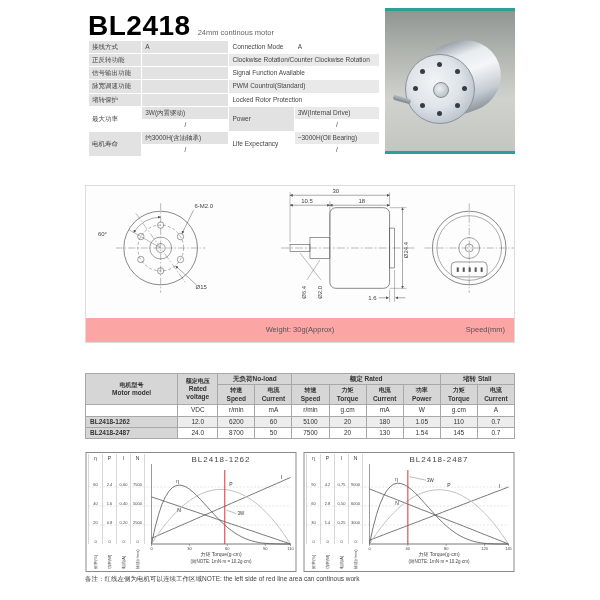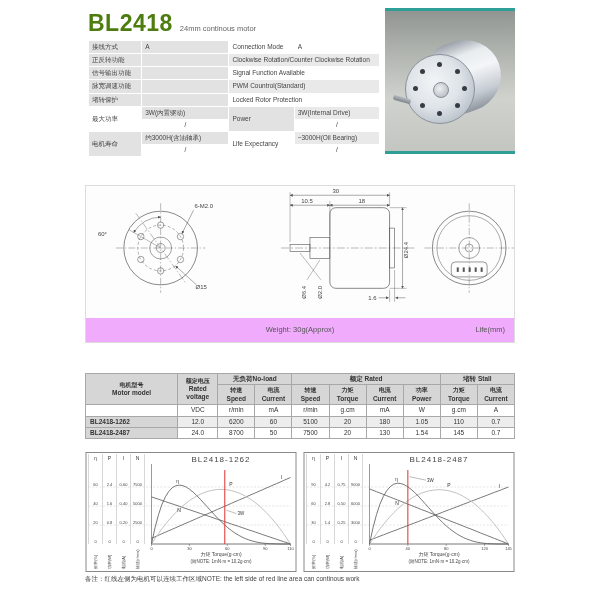--- a/index.html
+++ b/index.html
@@ -1,21 +1,21 @@
 <!DOCTYPE html>
 <html><head>
 <meta charset="utf-8">
 <style>
   html,body{margin:0;padding:0;}
   body{width:600px;height:600px;background:#fff;font-family:"Liberation Sans",sans-serif;color:#333;overflow:hidden;}
   .page{position:relative;width:600px;height:600px;background:#fff;}
 
   
   .hdr{position:absolute;left:88px;top:10px;}
-  .hdr .t{font-size:23px;font-weight:bold;color:#4d7c0f;letter-spacing:0.5px;display:inline-block;vertical-align:baseline;}
+  .hdr .t{font-size:28px;font-weight:bold;color:#000000;letter-spacing:0.5px;display:inline-block;vertical-align:baseline;}
   .hdr .s{font-size:7.5px;color:#666;margin-left:7px;}
 
   
   .spec{position:absolute;left:88px;top:40px;width:292px;border-collapse:separate;border-spacing:1px;font-size:6.5px;color:#444;table-layout:fixed;}
   .spec td{padding:2px 3px;background:#fff;vertical-align:middle;line-height:1.25;}
   .spec td.g{background:#e2e2e2;}
   .spec td.sh{background:#e9e9e9;}
   .spec td.dv{padding:0;}
   .spec td.dv div{padding:2px 3px;}
   .spec td.dv div.g{background:#e2e2e2;}
@@ -35,21 +35,21 @@
           background:radial-gradient(circle at 42% 40%,#f2f5f7 0%,#dfe4e9 45%,#b9c1c9 78%,#99a1aa 100%);
           border:1px solid #8b929b;}
   .m-hub{position:absolute;left:27px;top:27px;width:14px;height:14px;border-radius:50%;
          background:radial-gradient(circle at 40% 40%,#eef1f3,#aab1b9);border:1px solid #858c95;}
   .m-hole{position:absolute;width:5px;height:5px;border-radius:50%;background:#373c42;}
   .m-shaft{position:absolute;left:-13px;top:42px;width:18px;height:5px;background:linear-gradient(180deg,#b7bcc1,#7e848b);transform:rotate(16deg);border-radius:2px;}
 
   
   .draw{position:absolute;left:85px;top:185px;width:430px;height:158px;border:1px solid #dcdcdc;background:#fdfdfd;box-sizing:border-box;}
   .tdraw{display:block;width:428px;height:130px;}
-  .wstrip{position:absolute;left:0;right:0;bottom:0;height:24px;background:#f0abfc;font-size:7.5px;color:#555;}
+  .wstrip{position:absolute;left:0;right:0;bottom:0;height:24px;background:#fca5a5;font-size:7.5px;color:#555;}
   .wstrip .w{position:absolute;left:0;right:0;top:7px;text-align:center;}
   .wstrip .u{position:absolute;right:9px;top:7px;}
 
   
   .secbar{position:absolute;left:85px;top:356px;color:#fff;font-size:8px;font-weight:bold;padding:2.5px 7px;background:#1787e0;letter-spacing:0.2px;}
 
   
   .tech{position:absolute;left:85px;top:373px;width:430px;border-collapse:collapse;table-layout:fixed;font-size:6.5px;color:#333;text-align:center;}
   .tech td{border:1px solid #a8a8a8;padding:1px 1px;line-height:1.25;}
   .tech .hd{background:#d6d6d6;font-weight:bold;}
@@ -233,21 +233,21 @@
         <text x="222" y="17" text-anchor="middle">10.5</text>
         <text x="277" y="17" text-anchor="middle">18</text>
         <text x="324" y="64" transform="rotate(-90 324 64)" text-anchor="middle">Ø24.4</text>
         <text x="221" y="113" transform="rotate(-90 221 113)">Ø6.4</text>
         <text x="237" y="113" transform="rotate(-90 237 113)">Ø2.0</text>
         <text x="292" y="114" text-anchor="end">1.6</text>
       </g>
     </svg>
     <div class="wstrip">
       <div class="w">Weight: 30g(Approx)</div>
-      <div class="u">Life(mm)</div>
+      <div class="u">Speed(mm)</div>
     </div>
   </div>
 
 
   <table class="tech">
     <colgroup>
       <col style="width:92px">
         <col style="width:40px">
       <col style="width:37px">
         <col style="width:37px">

